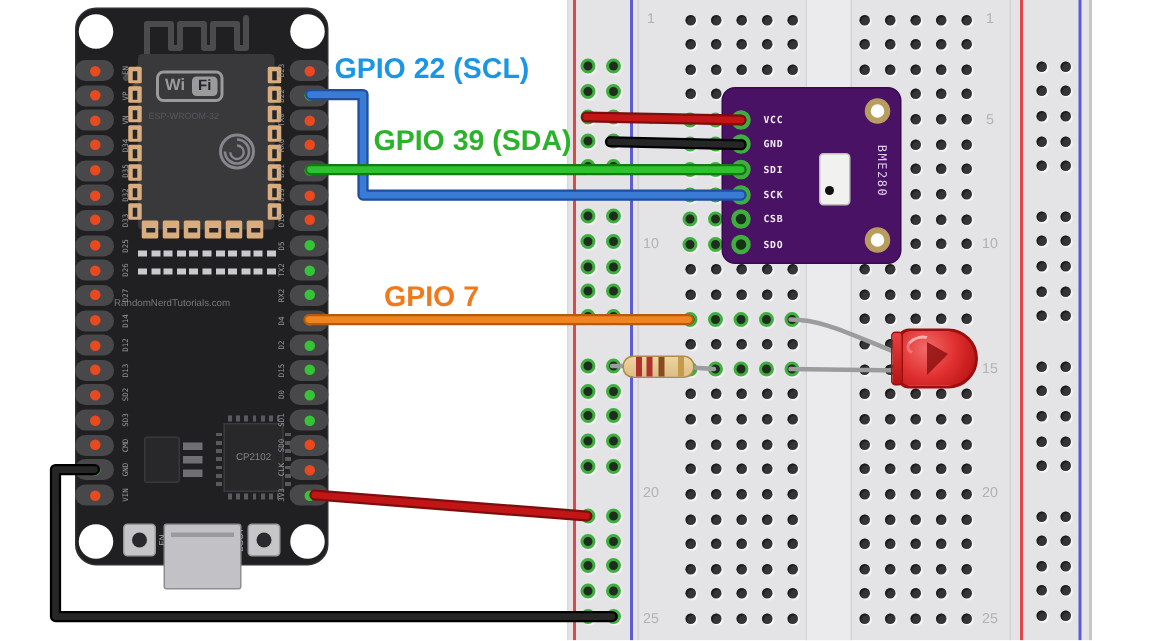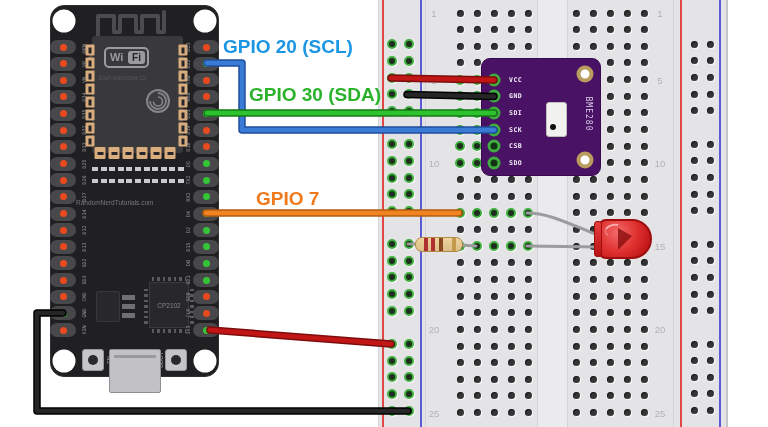--- a/index.html
+++ b/index.html
@@ -800,17 +800,17 @@
       <path d="M391,78 L494,80" stroke="#c21616" stroke-width="4.5" fill="none" stroke-linecap="round" stroke-linejoin="round"></path>
       <path d="M407,94.5 L494,96.5" stroke="#000000" stroke-width="7.5" fill="none" stroke-linecap="round" stroke-linejoin="round"></path>
       <path d="M407,94.5 L494,96.5" stroke="#262626" stroke-width="4.5" fill="none" stroke-linecap="round" stroke-linejoin="round"></path>
       <path d="M210,330 L391,344" stroke="#7e0d0d" stroke-width="7.5" fill="none" stroke-linecap="round" stroke-linejoin="round"></path>
       <path d="M210,330 L391,344" stroke="#c21616" stroke-width="4.5" fill="none" stroke-linecap="round" stroke-linejoin="round"></path>
       <path d="M63,313 L37,313 L37,411 L408,411" stroke="#000000" stroke-width="7.5" fill="none" stroke-linecap="round" stroke-linejoin="round"></path>
       <path d="M63,313 L37,313 L37,411 L408,411" stroke="#262626" stroke-width="4.5" fill="none" stroke-linecap="round" stroke-linejoin="round"></path>
     </svg>
 
   <div id="gpio-labels">
-      <div class="gpio-label" style="left: 223px; top: 36px; color: rgb(27, 150, 228);">GPIO 20 (SCL)</div>
-      <div class="gpio-label" style="left: 249px; top: 84px; color: rgb(42, 179, 42);">GPIO 30 (SDA)</div>
+      <div class="gpio-label" style="left: 223px; top: 36px; color: rgb(27, 150, 228);">GPIO 22 (SCL)</div>
+      <div class="gpio-label" style="left: 249px; top: 84px; color: rgb(42, 179, 42);">GPIO 39 (SDA)</div>
       <div class="gpio-label" style="left: 256px; top: 188px; color: rgb(240, 121, 28);">GPIO 7</div>
     </div>
 </div>
 
 </body></html>

